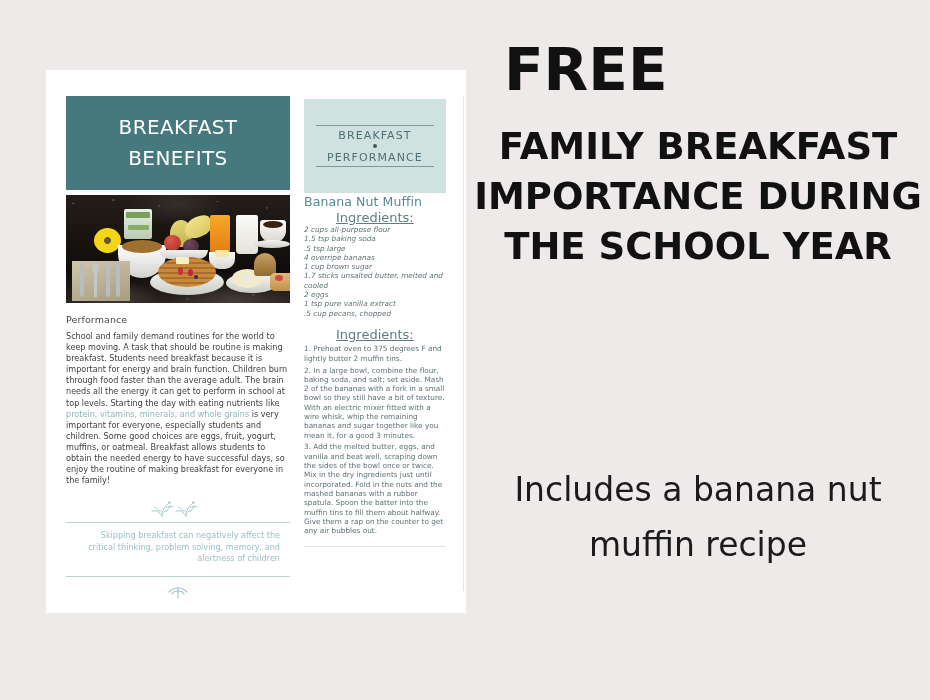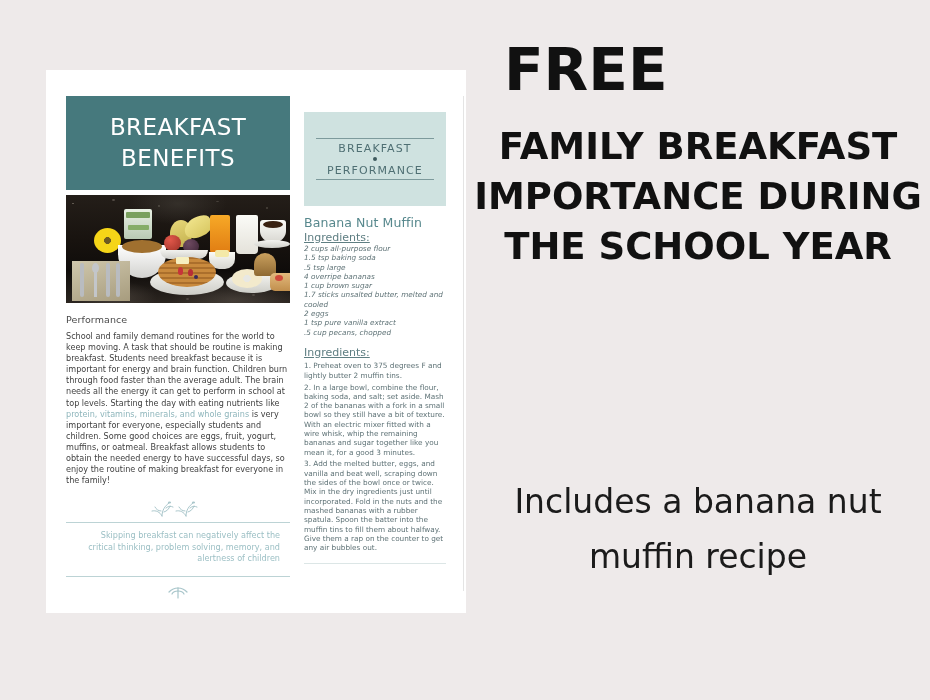--- a/index.html
+++ b/index.html
@@ -29,34 +29,34 @@
   #flyer-inner {
     position: absolute;
     left: 20px;
     top: 26px;
     width: 380px;
     height: 495px;
   }
 
   
   .col-left  { position: absolute; left: 0px;   top: 0px; width: 224px; }
-  .col-right { position: absolute; left: 238px; top: 16px; width: 142px; }
+  .col-right { position: absolute; left: 238px; top: 3px; width: 142px; }
 
   
   #masthead {
     background: #46797D;
     height: 94px;
     display: flex;
     align-items: center;
     justify-content: center;
     text-align: center;
   }
   #masthead-title {
     color: #FFFFFF;
-    font-size: 23px;
+    font-size: 20px;
     line-height: 31px;
     font-weight: 400;
     letter-spacing: 0.4px;
     font-family: "DejaVu Sans", sans-serif;
     padding: 0 19px;
   }
 
   
   #breakfast-photo {
     margin-top: 5px;
@@ -131,32 +131,33 @@
     font-family: "DejaVu Sans", sans-serif;
     padding: 3px 0 2px;
   }
   #sidebox-dot {
     width: 4px; height: 4px; border-radius: 50%;
     background: #3E5A5E; margin: 0 auto;
   }
 
   
   #recipe-title {
-    margin-top: 9px;
+    margin-top: 1px;
     font-size: 12.5px;
     color: #57888D;
     font-family: "DejaVu Sans", sans-serif;
     letter-spacing: .1px;
   }
   .sect-label {
-    font-size: 11px;
+    font-size: 13px;
     color: #5E7E82;
     text-decoration: underline;
     font-family: "DejaVu Sans", sans-serif;
     margin-top: 1px;
+    margin-left: 32px;
   }
   .recipe-text {
     font-size: 7.3px;
     line-height: 9.3px;
     color: #5E7276;
     font-family: "DejaVu Sans", sans-serif;
   }
   #ingredients-list { margin-top: 0px; font-style: italic; }
   #directions-label { margin-top: 9px; }
   .dir-step { margin-top: 2.5px; }
@@ -198,21 +199,21 @@
     text-align: center;
     font-size: 37px;
     line-height: 50px;
     font-weight: bold;
     color: #111111;
     font-family: "DejaVu Sans", sans-serif;
   }
   #promo-sub {
     position: absolute;
     left: 0px;
-    top: 474px;
+    top: 462px;
     width: 464px;
     text-align: center;
     font-size: 33px;
     line-height: 55px;
     font-weight: 400;
     color: #1b1b1b;
     font-family: "DejaVu Sans", sans-serif;
   }
 </style>
 </head>

